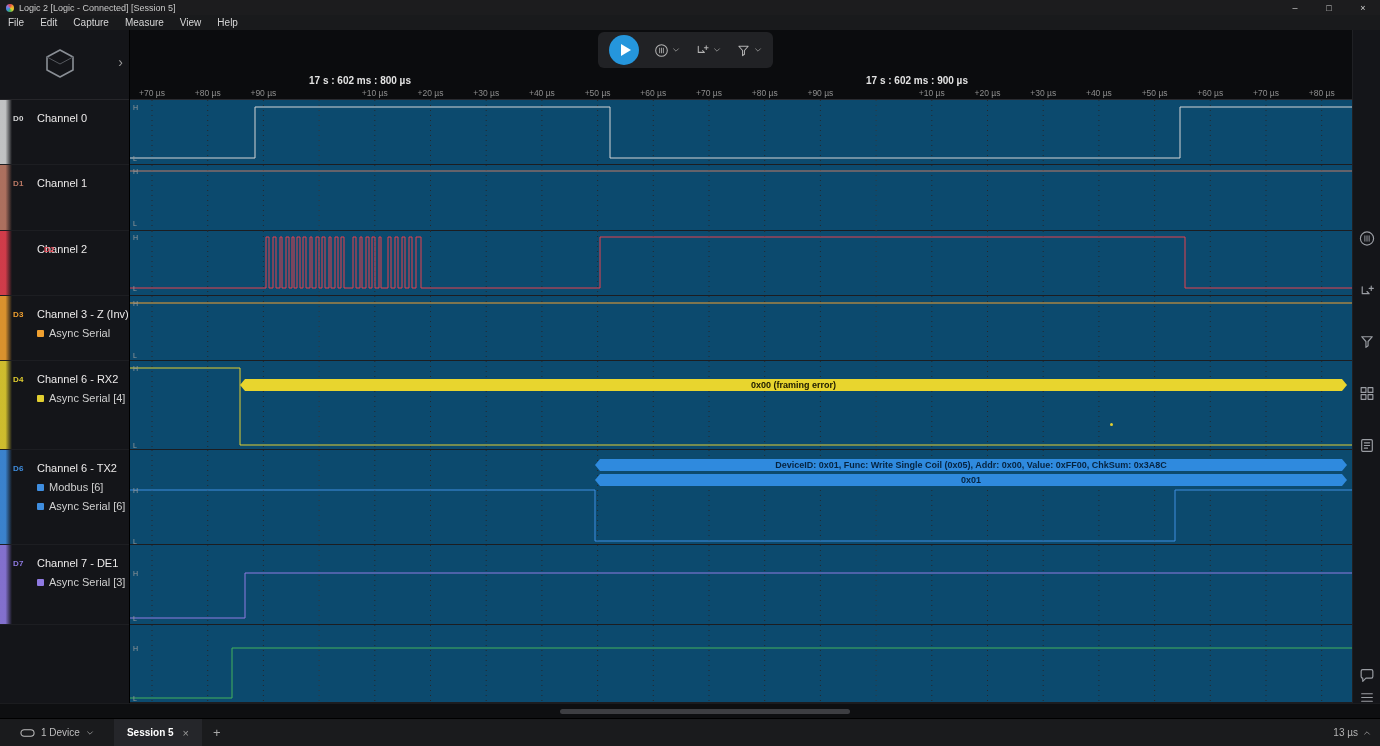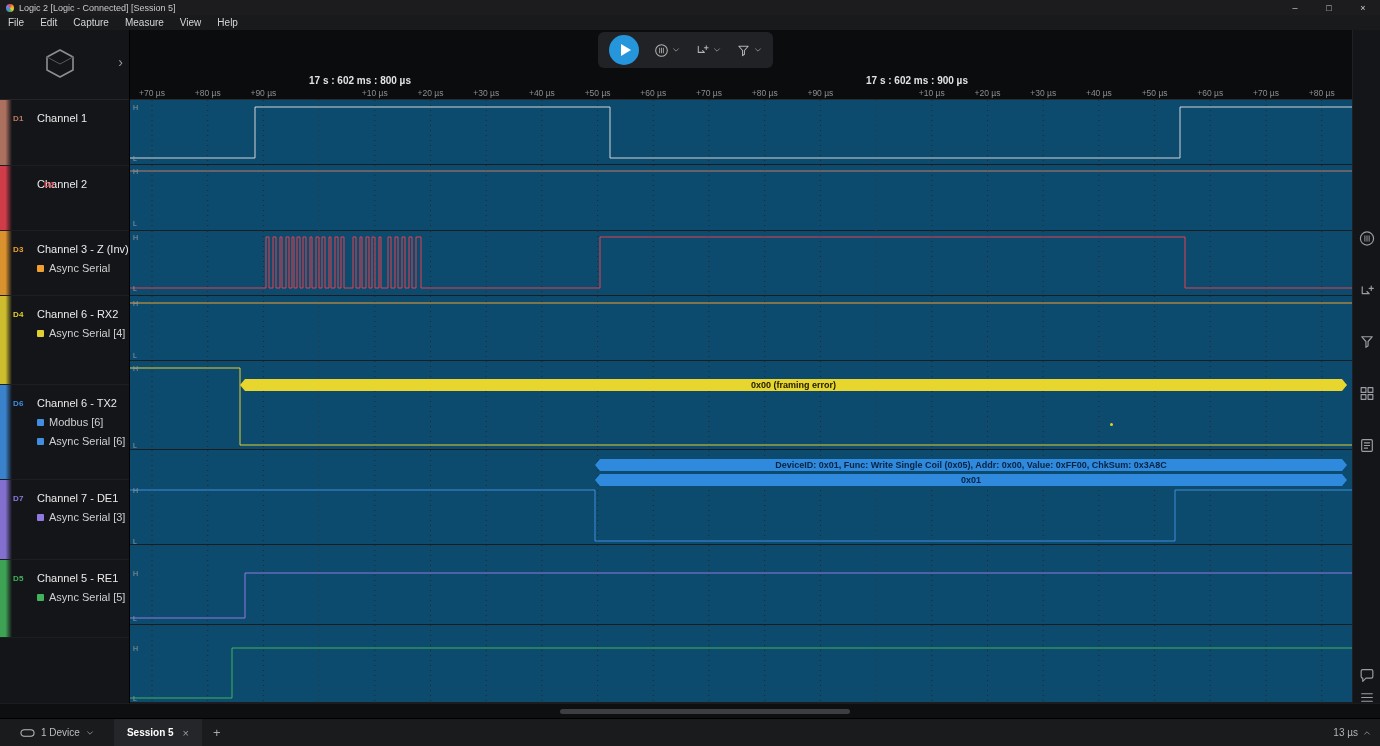--- a/index.html
+++ b/index.html
@@ -97,20 +97,25 @@
 
       <div id="left-panel">
         <div id="panel-top">
           <svg id="logo-hex" class="icon" width="36" height="34" viewBox="0 0 36 34">
             <path d="M18 3l13 7v13l-13 7-13-7V10z" stroke="#8a8f96" stroke-width="1.6"></path>
             <path d="M5 10l13 7 13-7" stroke="#55585e" stroke-width="1"></path>
           </svg>
           <span id="panel-expand">›</span>
         </div>
         <div id="channel-list">
+            <div class="ch-label" style="height: 65px;">
+              <div class="ch-strip" style="background: linear-gradient(90deg, rgb(212, 213, 214) 0px, rgb(212, 213, 214) 45%, rgba(0, 0, 0, 0));"></div>
+              <span class="ch-id" style="color: rgb(212, 213, 214);">D0</span>
+              <div class="ch-name">Channel 0</div>
+            </div>
             <div class="ch-label" style="height: 66px;">
               <div class="ch-strip" style="background: linear-gradient(90deg, rgb(189, 122, 102) 0px, rgb(189, 122, 102) 45%, rgba(0, 0, 0, 0));"></div>
               <span class="ch-id" style="color: rgb(189, 122, 102);">D1</span>
               <div class="ch-name">Channel 1</div>
             </div>
             <div class="ch-label" style="height: 65px;">
               <div class="ch-strip" style="background: linear-gradient(90deg, rgb(229, 64, 79) 0px, rgb(229, 64, 79) 45%, rgba(0, 0, 0, 0));"></div>
               <span class="ch-id" style="color: rgb(229, 64, 79); margin-left: 31px;">D2</span>
               <div class="ch-name">Channel 2</div>
             </div>
@@ -145,29 +150,20 @@
                 <span>Async Serial [6]</span>
               </div>
             </div>
             <div class="ch-label" style="height: 80px;">
               <div class="ch-strip" style="background: linear-gradient(90deg, rgb(143, 122, 226) 0px, rgb(143, 122, 226) 45%, rgba(0, 0, 0, 0));"></div>
               <span class="ch-id" style="color: rgb(143, 122, 226);">D7</span>
               <div class="ch-name">Channel 7 - DE1</div>
               <div class="ch-badge">
                 <span class="ch-sq" style="background: rgb(143, 122, 226);"></span>
                 <span>Async Serial [3]</span>
-              </div>
-            </div>
-            <div class="ch-label" style="height: 78px;">
-              <div class="ch-strip" style="background: linear-gradient(90deg, rgb(67, 178, 92) 0px, rgb(67, 178, 92) 45%, rgba(0, 0, 0, 0));"></div>
-              <span class="ch-id" style="color: rgb(67, 178, 92);">D5</span>
-              <div class="ch-name">Channel 5 - RE1</div>
-              <div class="ch-badge">
-                <span class="ch-sq" style="background: rgb(67, 178, 92);"></span>
-                <span>Async Serial [5]</span>
               </div>
             </div>
           </div>
       </div>
 
       <div id="wave-area">
         <div id="topband">
           <div class="toolbar">
             <div class="play-btn">
               <svg width="30" height="30" viewBox="0 0 30 30">

